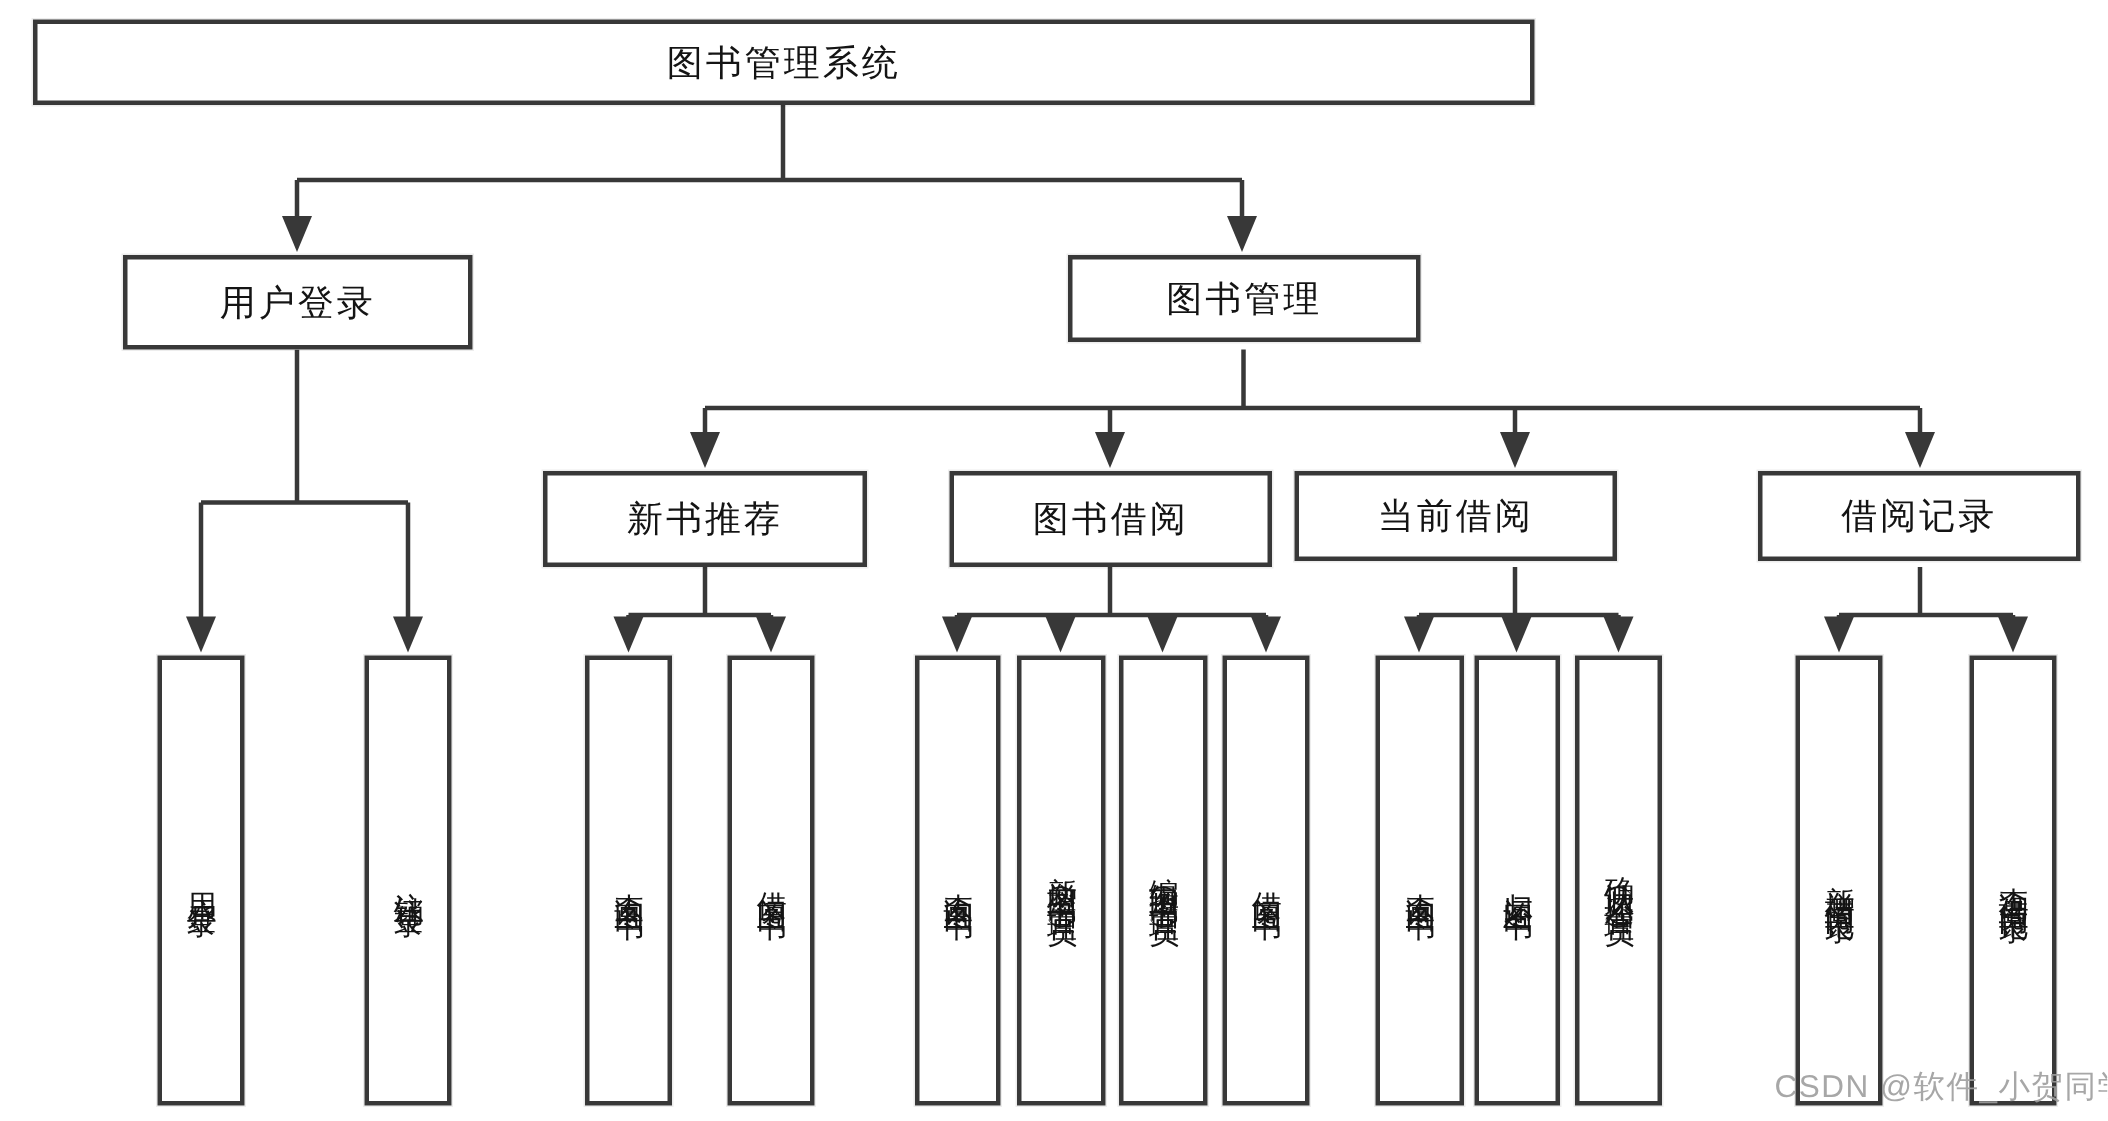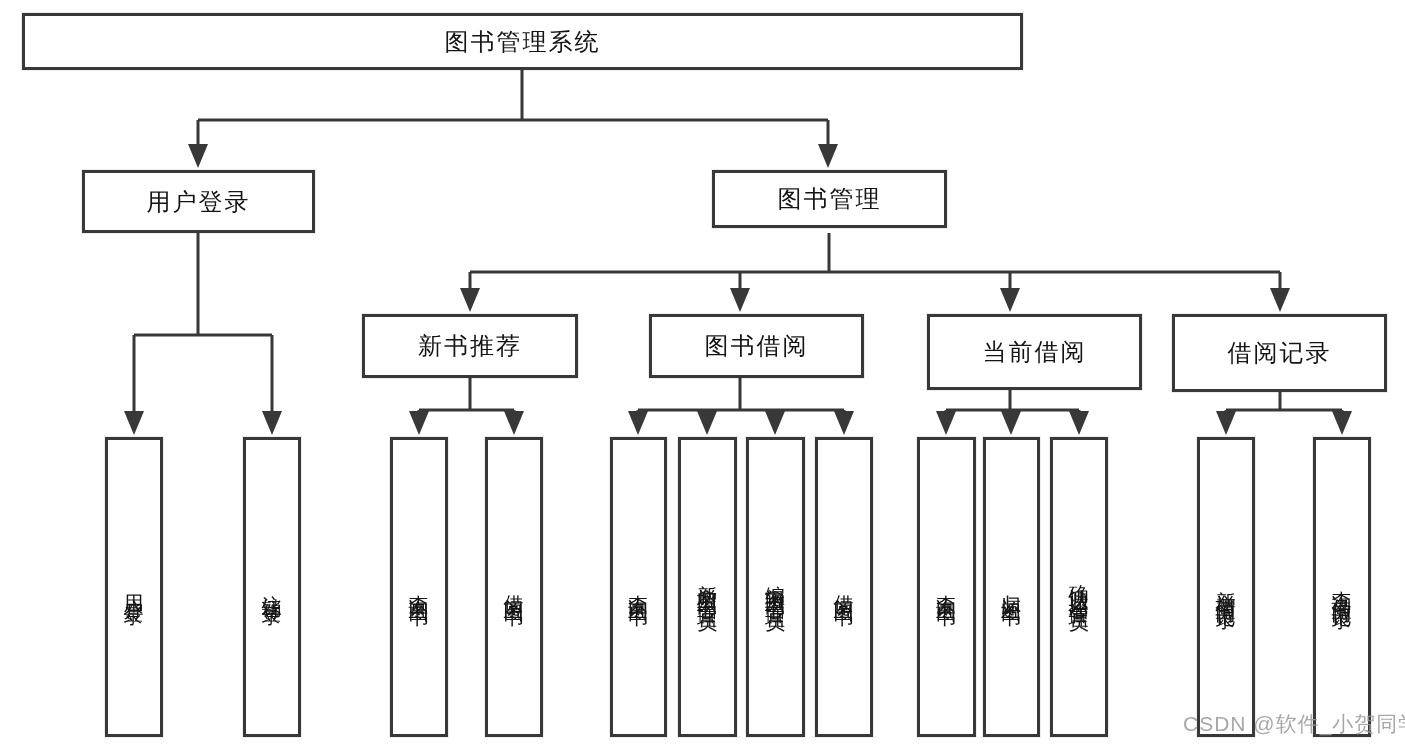--- a/index.html
+++ b/index.html
@@ -107,23 +107,23 @@
       <polygon points="1332,411 1352,411 1342,435"></polygon>
     </g>
   </svg>
 
   <div class="node" style="left:22px;top:13px;width:1001px;height:57px;">图书管理系统</div>
 
   <div class="node" style="left:82px;top:170px;width:233px;height:63px;">用户登录</div>
   <div class="node" style="left:712px;top:170px;width:235px;height:58px;">图书管理</div>
 
   <div class="node" style="left:362px;top:314px;width:216px;height:64px;">新书推荐</div>
-  <div class="node" style="left:633px;top:314px;width:215px;height:64px;margin-left:16px;">图书借阅</div>
-  <div class="node" style="left:927px;top:314px;width:215px;height:76px;">当前借阅</div>
-  <div class="node" style="left:1172px;top:314px;width:215px;height:78px;">借阅记录</div>
+  <div class="node" style="left:633px;top:314px;width:215px;height:64px;">图书借阅</div>
+  <div class="node" style="left:863px;top:314px;width:215px;height:60px;">当前借阅</div>
+  <div class="node" style="left:1172px;top:314px;width:215px;height:60px;">借阅记录</div>
 
   <div class="node vnode" style="left:105px;top:437px;width:58px;height:300px;">用户登录</div>
   <div class="node vnode" style="left:243px;top:437px;width:58px;height:300px;">注销登录</div>
 
   <div class="node vnode" style="left:390px;top:437px;width:58px;height:300px;">查询图书</div>
   <div class="node vnode" style="left:485px;top:437px;width:58px;height:300px;">借阅图书</div>
 
   <div class="node vnode" style="left:610px;top:437px;width:57px;height:300px;">查询图书</div>
   <div class="node vnode" style="left:678px;top:437px;width:59px;height:300px;">新增图书（管理员）</div>
   <div class="node vnode" style="left:746px;top:437px;width:59px;height:300px;">编辑图书（管理员）</div>

